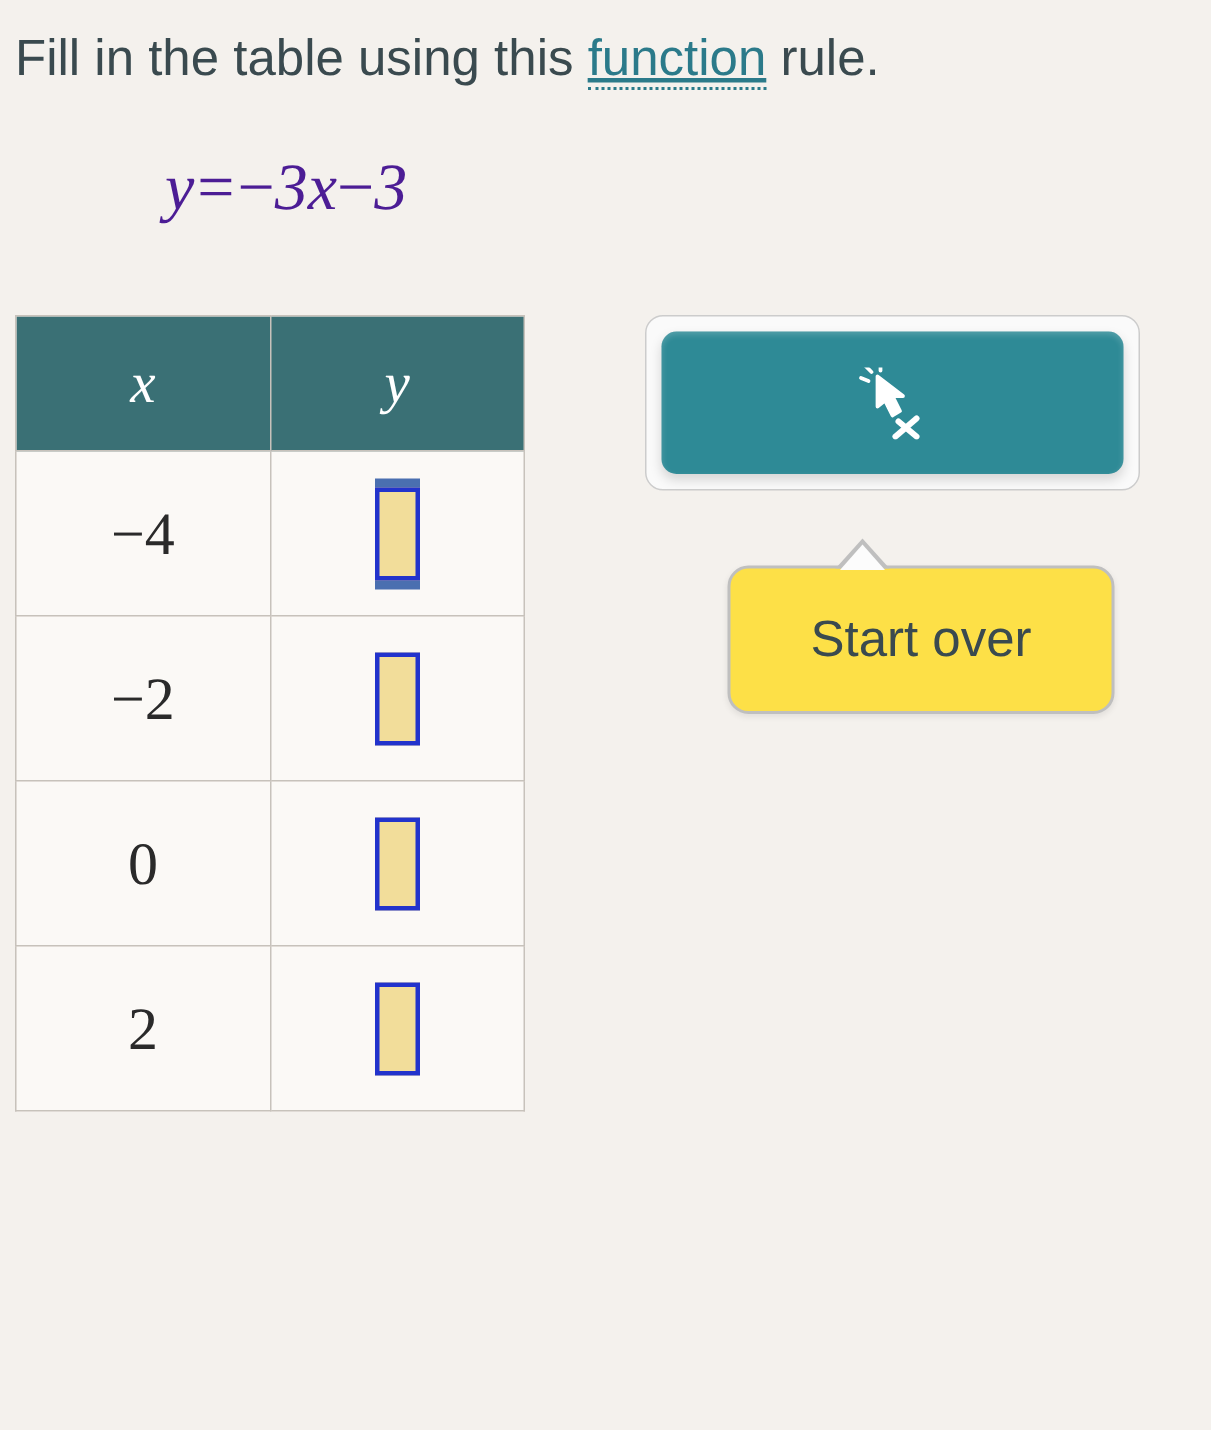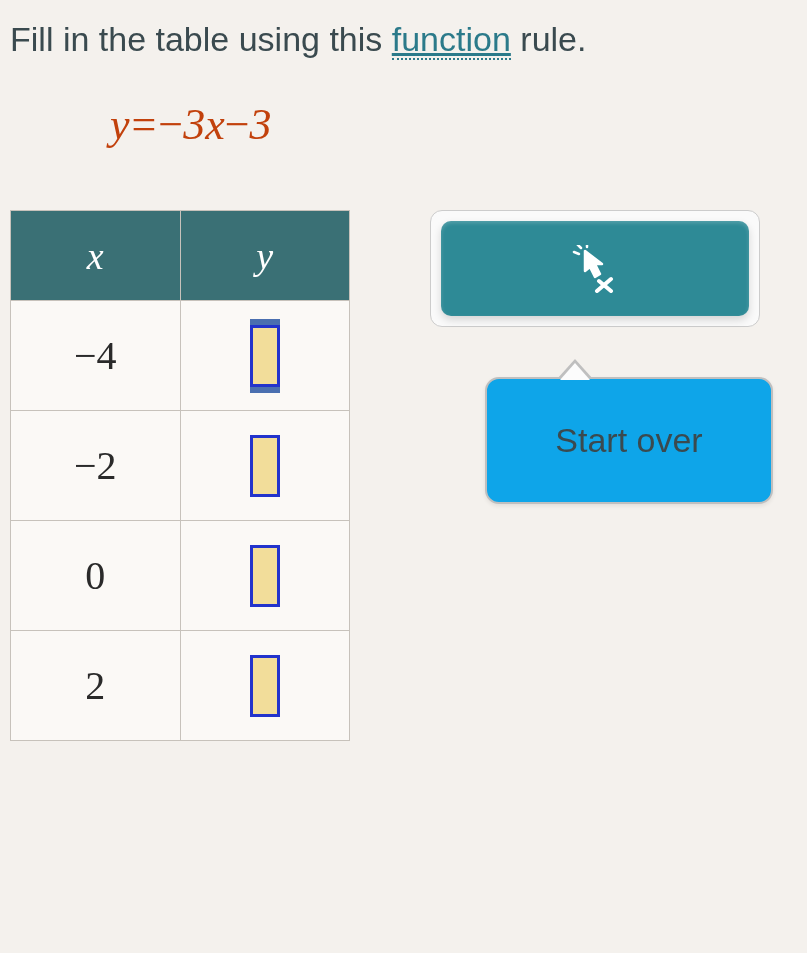--- a/index.html
+++ b/index.html
@@ -19,21 +19,21 @@
     }
     .instruction .link {
       color: #2b7a8a;
       text-decoration: underline;
       border-bottom: 2px dotted #2b7a8a;
     }
     .equation {
       font-size: 44px;
       font-style: italic;
       font-family: 'Times New Roman', serif;
-      color: #c2410c;
+      color: #4c1d95;
       margin-left: 100px;
       margin-bottom: 60px;
     }
     .equation .op { font-style: normal; margin: 0 2px; }
     .equation .minus { font-style: normal; }
     .layout {
       display: flex;
       gap: 80px;
       align-items: flex-start;
     }
@@ -98,25 +98,25 @@
     }
     .cursor-icon {
       color: #fff;
       width: 48px;
       height: 48px;
     }
     .start-over {
       position: relative;
       margin-top: 50px;
       margin-left: 55px;
-      width: 288px;
-      background: #0ea5e9;
+      width: 258px;
+      background: #fde047;
       border: 2px solid #bfbfbf;
       border-radius: 14px;
-      padding: 42px 20px;
+      padding: 28px 20px;
       text-align: center;
       font-size: 34px;
       font-family: Arial, sans-serif;
       color: #3a4a4f;
       cursor: pointer;
       box-shadow: 0 2px 4px rgba(0,0,0,0.08);
     }
     .start-over::before {
       content: "";
       position: absolute;

